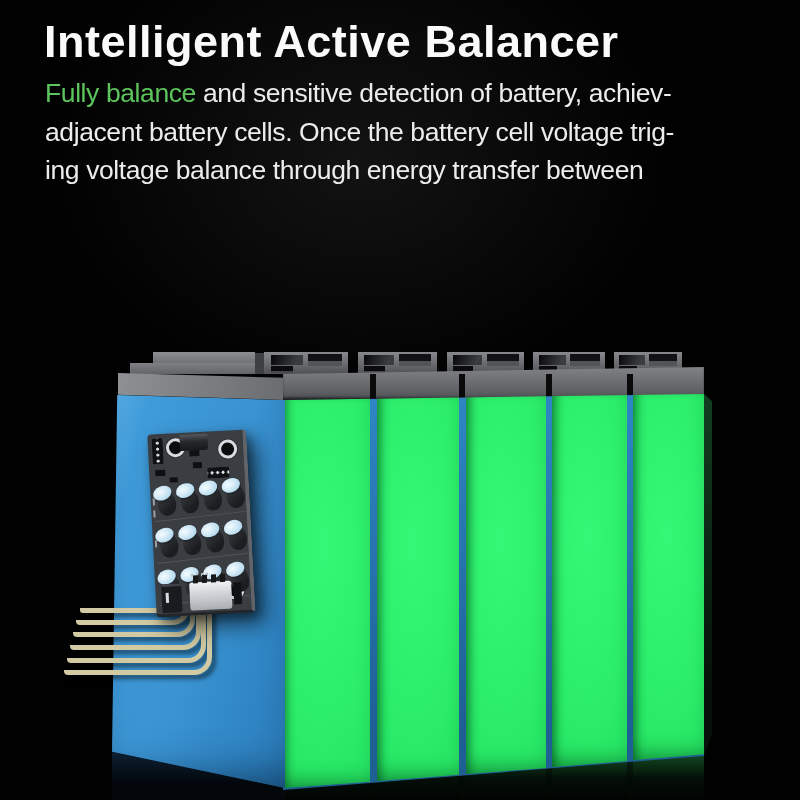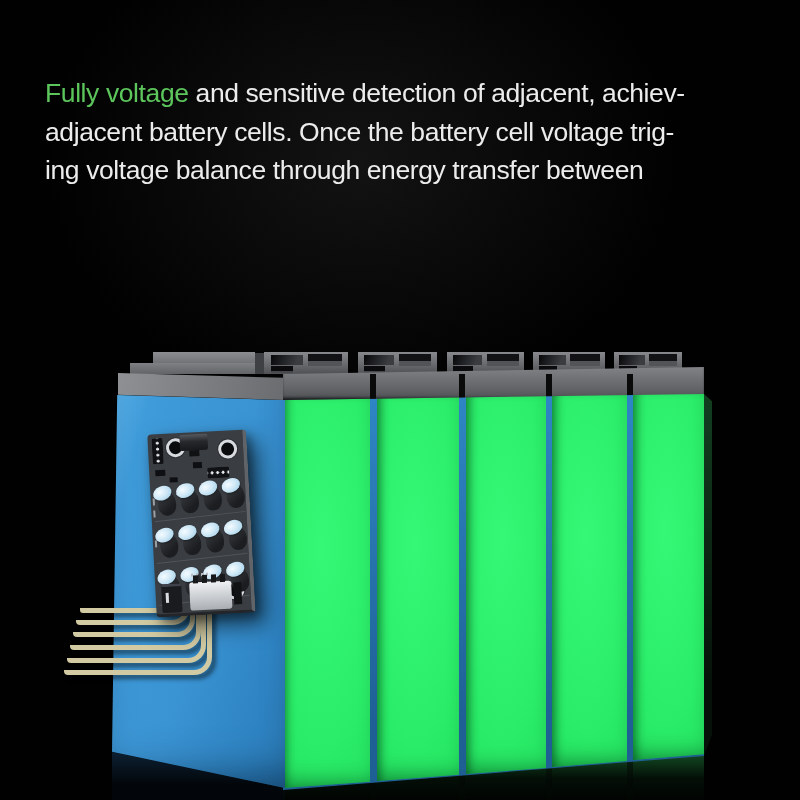--- a/index.html
+++ b/index.html
@@ -99,23 +99,24 @@
         border-top:3px solid #3f424a;}
   .conn-black::after{content:"";position:absolute;left:4px;top:6px;width:3px;height:10px;background:#d8dce0;}
   .bracket{left:78px;top:152px;width:8px;height:22px;background:#111214;}
 </style>
 </head>
 <body>
 
 <div class="canvas">
   <div class="abs bg-glow"></div>
 
+  <h1 class="title">Intelligent Active Balancer</h1>
 
   <div class="desc">
-    <div class="desc-line"><span class="hl">Fully voltage</span><span> and sensitive detection of adjacent, achiev-</span></div>
+    <div class="desc-line"><span class="hl">Fully balance</span><span> and sensitive detection of battery, achiev-</span></div>
     <div class="desc-line">adjacent battery cells. Once the battery cell voltage trig-</div>
     <div class="desc-line">ing voltage balance through energy transfer between</div>
   </div>
 
   <div class="scene">
 
     <div class="abs refl-blue"></div>
     <div class="abs refl-green">
       <div class="abs refl-gap" style="left:87px"></div>
       <div class="abs refl-gap" style="left:176px"></div>

